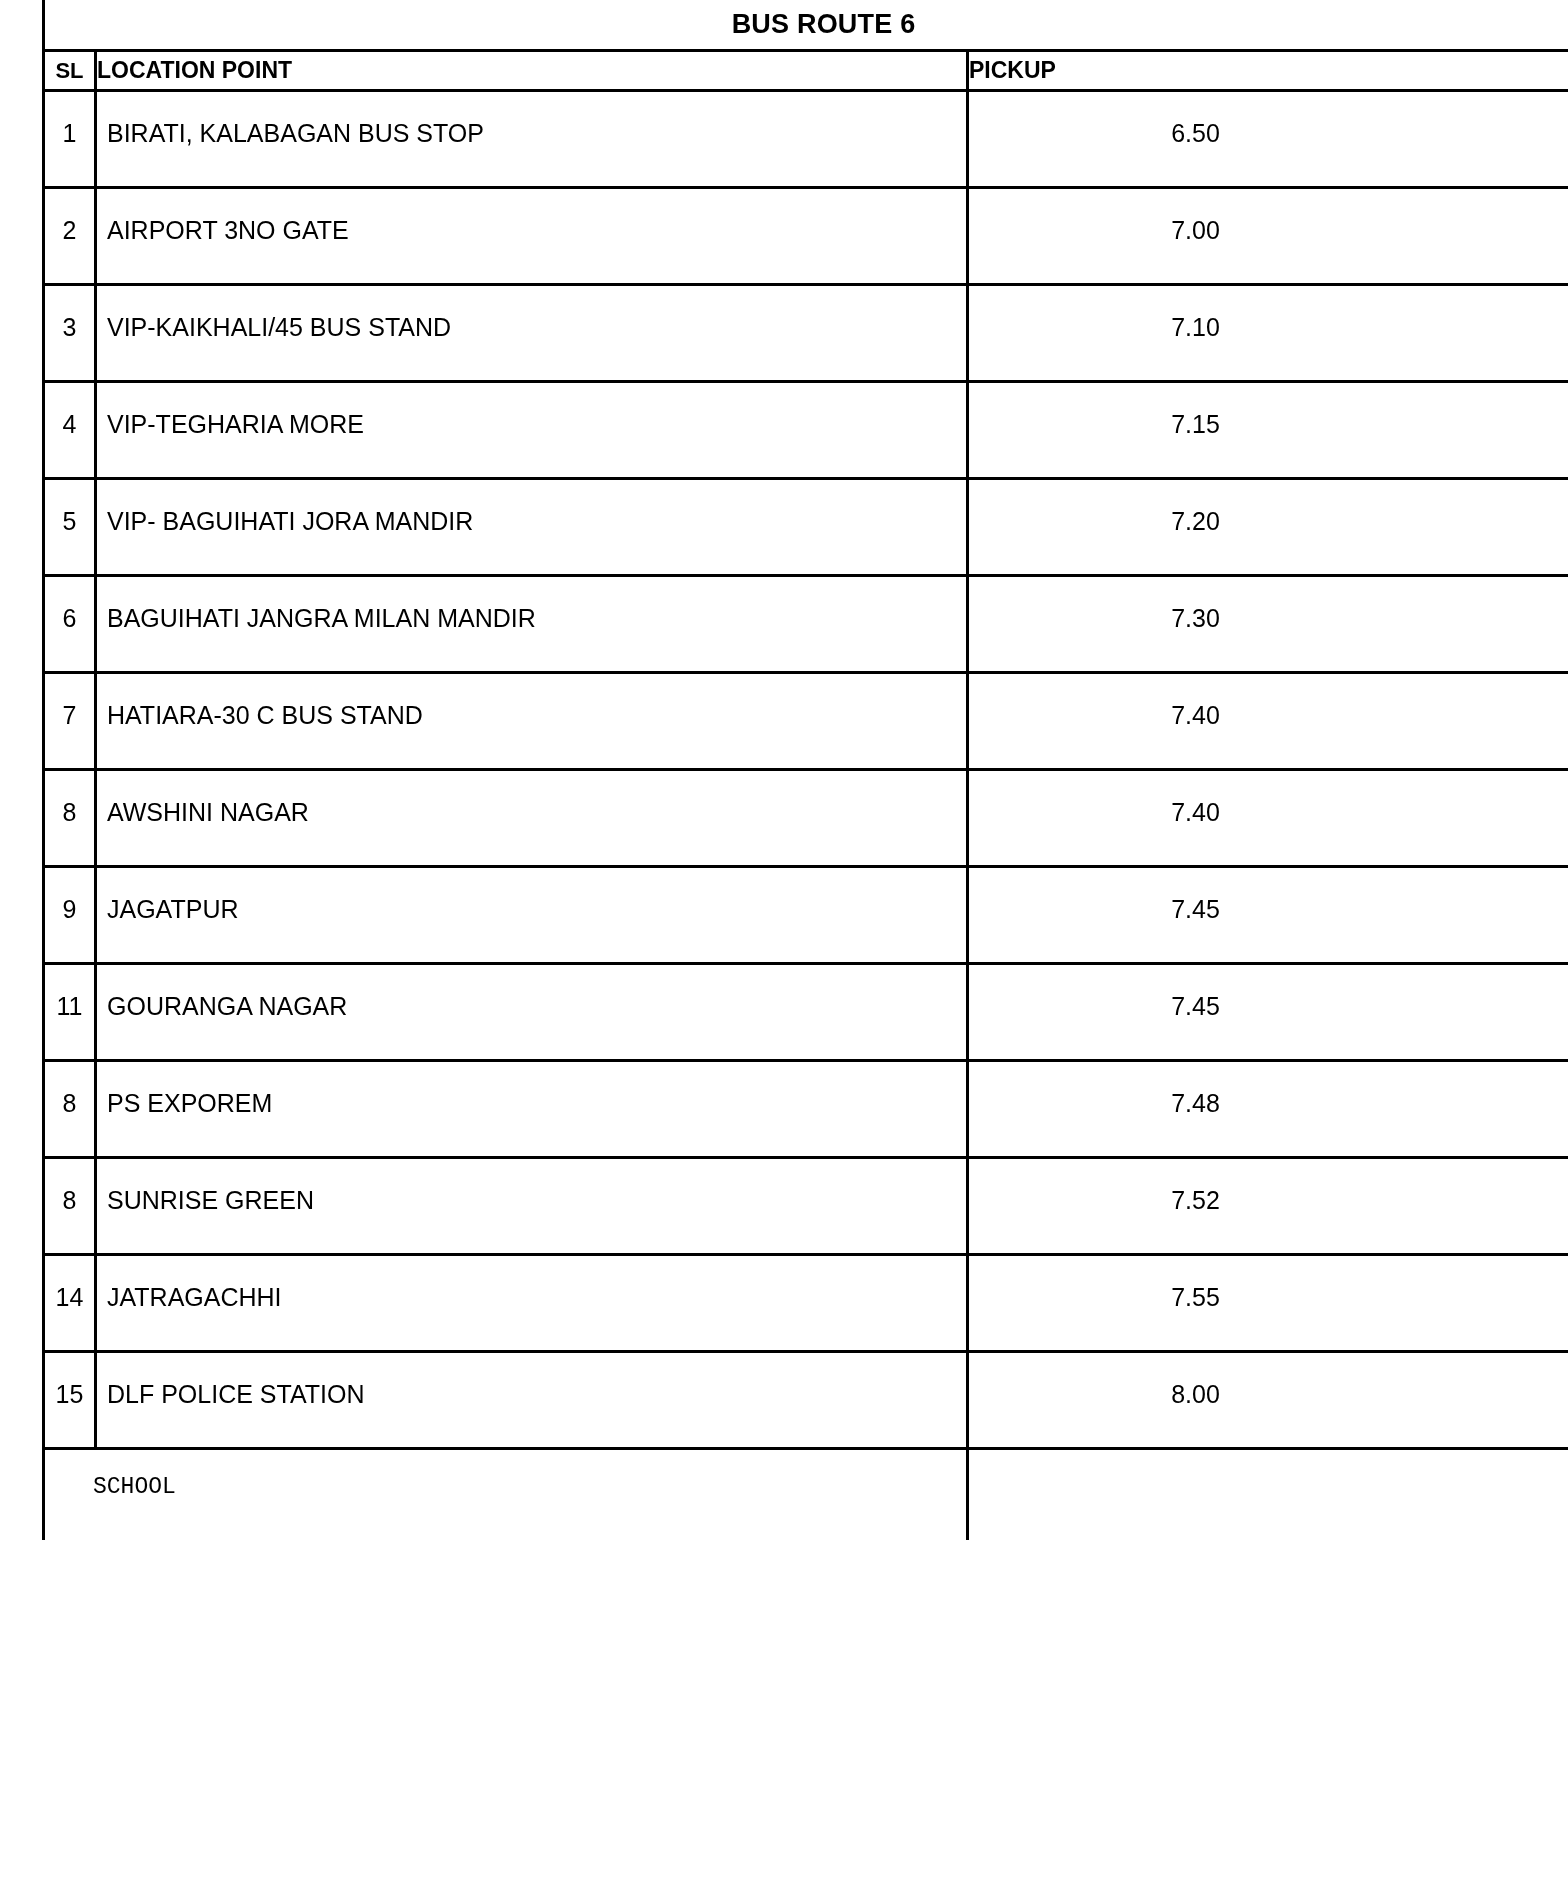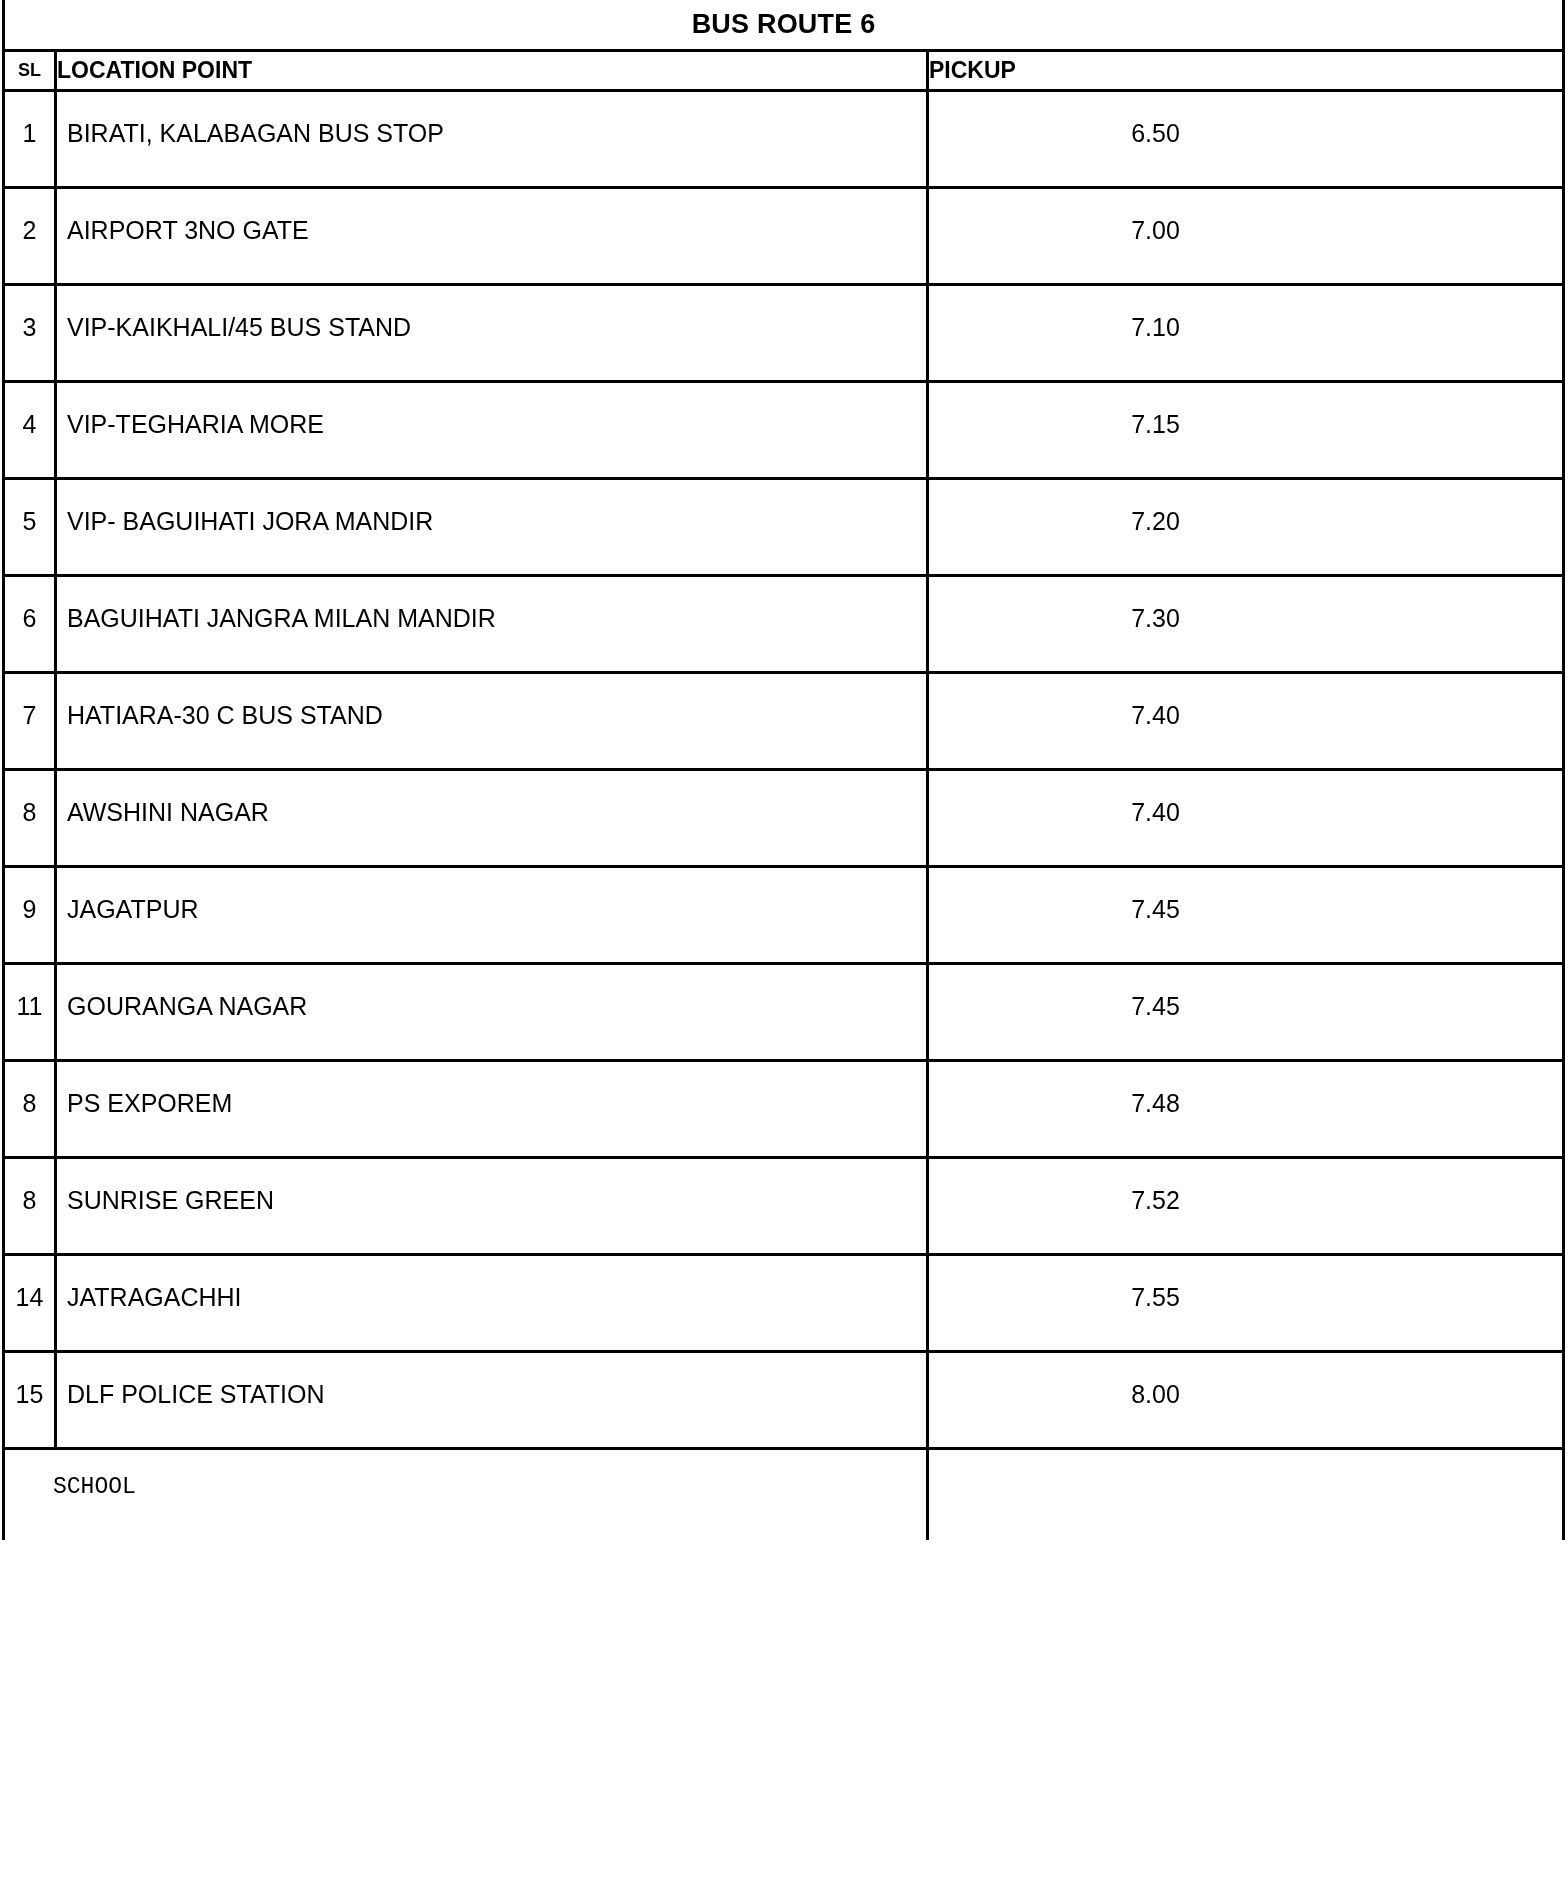--- a/index.html
+++ b/index.html
@@ -13,20 +13,21 @@
     font-family: "Liberation Sans", sans-serif;
     color: #000000;
     overflow: hidden;
   }
 
   .sheet {
     position: relative;
     width: 1568px;
     height: 1324px;
     box-sizing: border-box;
+    padding-left: 40px;
   }
 
   table.route-table {
     border-collapse: collapse;
     table-layout: fixed;
     width: 1560px;
     margin-left: 2px;
   }
 
   col.c-sl    { width: 52px; }
@@ -51,21 +52,21 @@
   
   tr.header-row td {
     border: 3px solid #000;
     height: 37px;
     padding: 0;
     vertical-align: middle;
     font-size: 23px;
     font-weight: bold;
   }
   tr.header-row td.h-sl {
-    font-size: 18px;
+    font-size: 22px;
     text-align: center;
   }
 
   
   tr.data-row td {
     border: 3px solid #000;
     height: 94px;
     padding: 0;
     vertical-align: middle;
     font-size: 25px;

